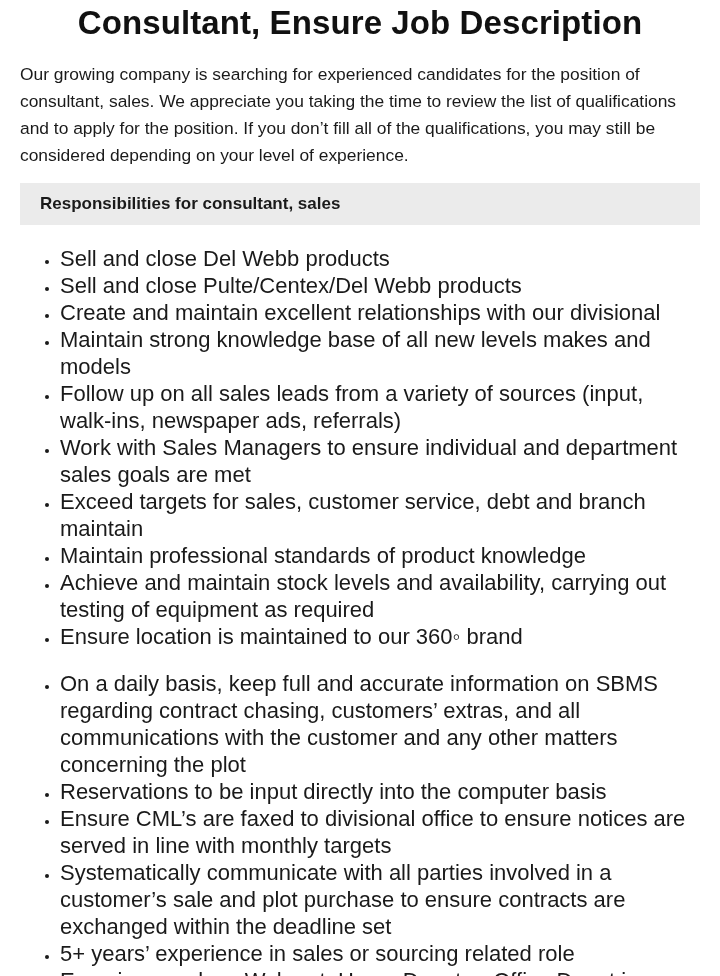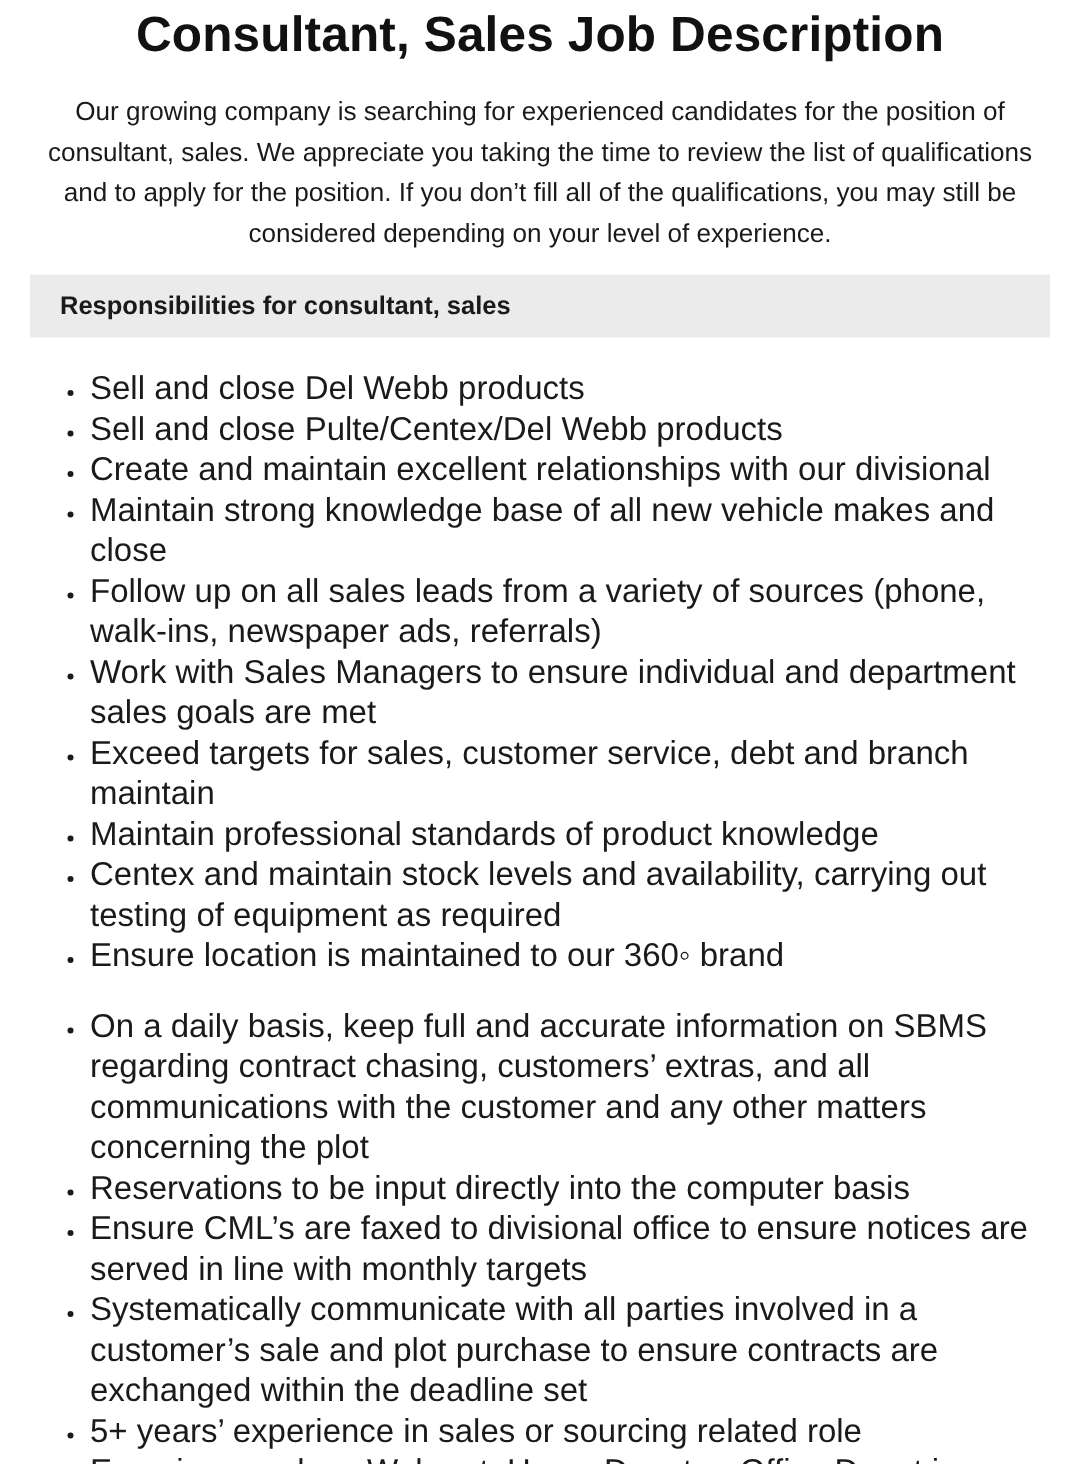--- a/index.html
+++ b/index.html
@@ -9,21 +9,21 @@
     color: #1a1a1a;
   }
   .page { padding: 0 20px 0 20px; box-sizing: border-box; width: 720px; }
   h1 {
     margin: 0; padding-top: 2px;
     font-size: 33px; font-weight: 700; text-align: center;
     line-height: 42px; letter-spacing: 0.1px; color: #111;
   }
   .intro {
     margin: 17px 0 0 0;
-    font-size: 17.4px; line-height: 27px; color: #1a1a1a; text-align: center;
+    font-size: 17.4px; line-height: 27px; color: #1a1a1a;
   }
   .section-header {
     margin-top: 14px;
     background: #ebebeb;
     height: 42px; box-sizing: border-box;
     padding: 7px 20px;
     display: flex; align-items: center;
     font-size: 17px; font-weight: 700; color: #1a1a1a;
   }
   ul.items {
@@ -31,34 +31,34 @@
     font-size: 22px; line-height: 27px;
   }
   ul.items li { padding-left: 0; }
   ul.items li::marker { font-size: 14px; }
   .sec2 { margin-top: 16px; }
 </style>
 </head>
 <body>
 
 <div class="page">
-  <h1>Consultant, Sales Job Description</h1>
+  <h1>Consultant, Ensure Job Description</h1>
   <p class="intro">Our growing company is searching for experienced candidates for the position of consultant, sales. We appreciate you taking the time to review the list of qualifications and to apply for the position. If you don’t fill all of the qualifications, you may still be considered depending on your level of experience.</p>
 
   <div class="section-header">Responsibilities for consultant, sales</div>
   <ul class="items">
     <li>Sell and close Del Webb products</li>
     <li>Sell and close Pulte/Centex/Del Webb products</li>
     <li>Create and maintain excellent relationships with our divisional</li>
-    <li>Maintain strong knowledge base of all new vehicle makes and close</li>
-    <li>Follow up on all sales leads from a variety of sources (phone, walk-ins, newspaper ads, referrals)</li>
+    <li>Maintain strong knowledge base of all new levels makes and models</li>
+    <li>Follow up on all sales leads from a variety of sources (input, walk-ins, newspaper ads, referrals)</li>
     <li>Work with Sales Managers to ensure individual and department sales goals are met</li>
     <li>Exceed targets for sales, customer service, debt and branch maintain</li>
     <li>Maintain professional standards of product knowledge</li>
-    <li>Centex and maintain stock levels and availability, carrying out testing of equipment as required</li>
+    <li>Achieve and maintain stock levels and availability, carrying out testing of equipment as required</li>
     <li>Ensure location is maintained to our 360◦ brand</li>
   </ul>
 
   <ul class="items">
     <li>On a daily basis, keep full and accurate information on SBMS regarding contract chasing, customers’ extras, and all communications with the customer and any other matters concerning the plot</li>
     <li>Reservations to be input directly into the computer basis</li>
     <li>Ensure CML’s are faxed to divisional office to ensure notices are served in line with monthly targets</li>
     <li>Systematically communicate with all parties involved in a customer’s sale and plot purchase to ensure contracts are exchanged within the deadline set</li>
     <li>5+ years’ experience in sales or sourcing related role</li>
     <li>Experiences close Walmart, Home Depot or Office Depot is a plus</li>

